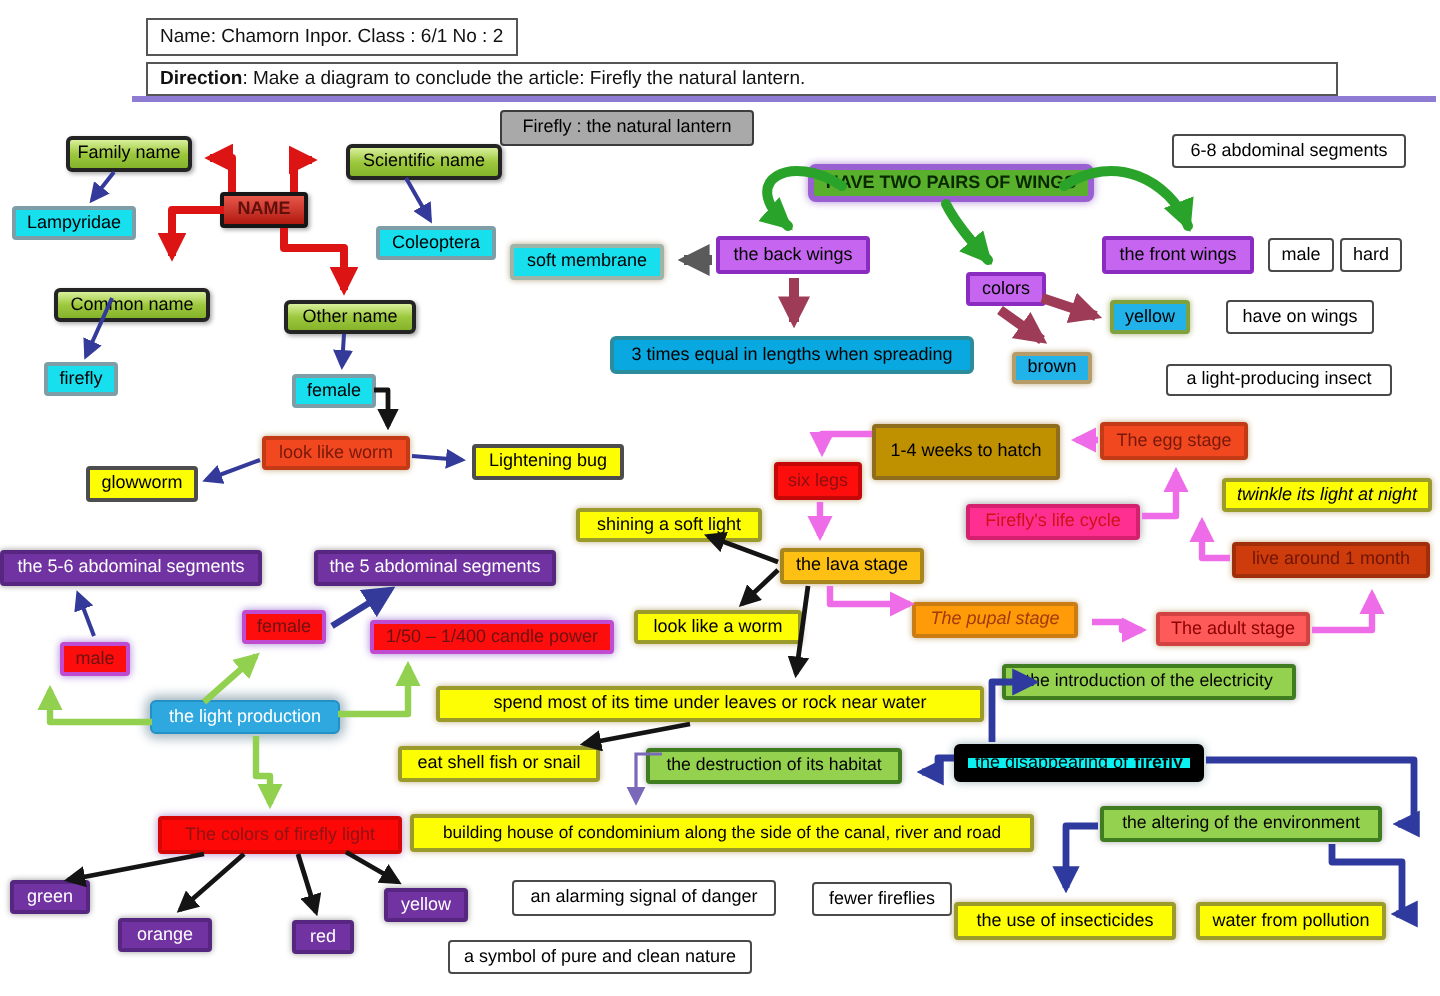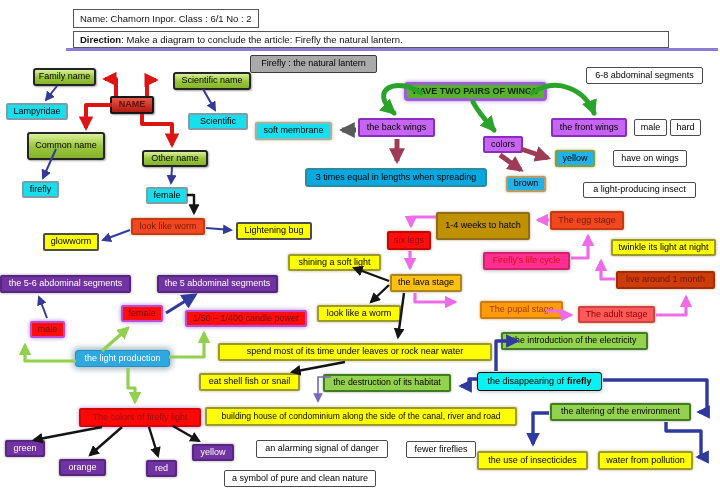--- a/index.html
+++ b/index.html
@@ -34,21 +34,21 @@
   .s-pink{background:#ff2f92;border:2px solid #d4206e;color:#cc1414;box-shadow:0 0 4px #9a9a9a;}
   .s-yellow{background:#fdfd04;border:2px solid #9b9b2c;box-shadow:0 0 3px #c3b184;}
   .s-yellowdark{background:#fdfd04;border:2px solid #4d4d4d;}
   .s-lava{background:#fec013;border:2px solid #a8861e;box-shadow:0 0 3px #c3a87c;}
   .s-pupal{background:#ff9b08;border:2px solid #cb7c12;color:#a13a0c;box-shadow:0 0 3px #c3a87c;}
   .s-adult{background:#fe5a5a;border:2px solid #d24242;color:#8b0000;box-shadow:0 0 3px #c3a87c;}
   .s-live{background:#ce3c0c;border:2px solid #a02e0a;color:#6e1505;box-shadow:0 0 3px #c3a87c;}
   .s-purple{background:#7132a2;border:2px solid #562680;color:#fff;box-shadow:0 0 3px #9a9a9a;}
   .s-lightblue{background:#2fa8e0;border:1px solid #2391c4;color:#fff;box-shadow:0 0 6px 2px #9fb2bc;border-radius:3px;}
   .s-factor{background:#94d14e;border:2px solid #3f7d20;box-shadow:0 0 3px #a8a8a8;}
-  .s-discyan{background:#0bf0f0;border:1px solid #000000;box-shadow:0 0 5px #9db4b8;border-radius:3px;}
+  .s-discyan{background:#0bf0f0;border:7px solid #000000;box-shadow:0 0 5px #9db4b8;border-radius:3px;}
   .s-redlight{background:#fe0707;border:2px solid #d40606;color:#8d1414;box-shadow:0 0 4px #b488cc;}
   svg.wires{position:absolute;left:0;top:0;z-index:6;pointer-events:none;}
 </style>
 </head>
 <body>
 
 <div id="stage">
 
   <div class="hdr-box" style="left:73px;top:9px;width:186px;height:19px;">
     <span>Name: Chamorn  Inpor. Class : 6/1  No : 2</span>
@@ -60,50 +60,50 @@
   <div class="hdr-underline" style="left:66px;top:48px;width:652px;height:3px;"></div>
 
   <div style="position:absolute;left:0;top:0;width:720px;height:498px;">
       <div class="n s-green3d" style="left: 33px; top: 68px; width: 63px; height: 18px;">Family name</div>
       <div class="n s-green3d" style="left: 162px; top: 72px; width: 78px; height: 18px; margin-left: 11px;">Scientific name</div>
       <div class="n s-gray" style="left: 250px; top: 55px; width: 127px; height: 18px;">Firefly : the natural lantern</div>
       <div class="n s-wings" style="left: 404px; top: 82px; width: 143px; height: 19px;">HAVE TWO PAIRS OF WINGS</div>
       <div class="n s-white" style="left: 586px; top: 67px; width: 117px; height: 17px;">6-8 abdominal segments</div>
       <div class="n s-cyan" style="left: 6px; top: 103px; width: 62px; height: 17px;">Lampyridae</div>
       <div class="n s-red3d" style="left: 110px; top: 96px; width: 44px; height: 18px;">NAME</div>
-      <div class="n s-cyan" style="left: 188px; top: 113px; width: 60px; height: 17px;">Scientific</div>
+      <div class="n s-cyan" style="left: 188px; top: 113px; width: 60px; height: 17px;">Coleoptera</div>
       <div class="n s-cyantan" style="left: 255px; top: 122px; width: 77px; height: 18px;">soft membrane</div>
       <div class="n s-violet" style="left: 358px; top: 118px; width: 77px; height: 19px;">the back wings</div>
       <div class="n s-violet" style="left: 551px; top: 118px; width: 76px; height: 19px;">the front wings</div>
       <div class="n s-white" style="left: 634px; top: 119px; width: 33px; height: 17px;">male</div>
       <div class="n s-white" style="left: 670px; top: 119px; width: 31px; height: 17px;">hard</div>
       <div class="n s-violet" style="left: 483px; top: 136px; width: 40px; height: 17px;">colors</div>
-      <div class="n s-green3d" style="left: 27px; top: 132px; width: 78px; height: 28px;">Common name</div>
+      <div class="n s-green3d" style="left: 27px; top: 144px; width: 78px; height: 17px;">Common name</div>
       <div class="n s-skygreen" style="left: 555px; top: 150px; width: 40px; height: 17px;">yellow</div>
       <div class="n s-white" style="left: 613px; top: 150px; width: 74px; height: 17px;">have on wings</div>
       <div class="n s-green3d" style="left: 142px; top: 150px; width: 66px; height: 17px;">Other  name</div>
       <div class="n s-skytan" style="left: 506px; top: 176px; width: 40px; height: 16px;">brown</div>
       <div class="n s-cyan" style="left: 22px; top: 181px; width: 37px; height: 17px;">firefly</div>
       <div class="n s-white" style="left: 583px; top: 182px; width: 113px; height: 16px;">a light-producing insect</div>
       <div class="n s-cyan" style="left: 146px; top: 187px; width: 42px; height: 17px;">female</div>
       <div class="n s-blueinfo" style="left: 305px; top: 168px; width: 182px; height: 19px;">3 times equal in lengths when spreading</div>
       <div class="n s-gold" style="left: 436px; top: 212px; width: 94px; height: 28px;">1-4 weeks to hatch</div>
       <div class="n s-eggred" style="left: 550px; top: 211px; width: 74px; height: 19px;">The egg stage</div>
       <div class="n s-eggred" style="left: 131px; top: 218px; width: 74px; height: 17px;">look like worm</div>
       <div class="n s-yellowdark" style="left: 236px; top: 222px; width: 76px; height: 18px;">Lightening bug</div>
       <div class="n s-redtan" style="left: 387px; top: 231px; width: 44px; height: 19px;">six legs</div>
       <div class="n s-pink" style="left: 483px; top: 252px; width: 87px; height: 18px;">Firefly's life cycle</div>
-      <div class="n s-yellow" style="left: 611px; top: 239px; width: 105px; height: 17px;">twinkle its light at night</div>
+      <div class="n s-yellow" style="left: 611px; top: 239px; width: 105px; height: 17px; font-style: italic;">twinkle its light at night</div>
       <div class="n s-yellowdark" style="left: 43px; top: 233px; width: 56px; height: 18px;">glowworm</div>
       <div class="n s-yellow" style="left: 288px; top: 254px; width: 93px; height: 17px;">shining a soft light</div>
       <div class="n s-live" style="left: 616px; top: 271px; width: 99px; height: 18px;">live around 1 month</div>
       <div class="n s-lava" style="left: 390px; top: 274px; width: 72px; height: 18px;">the lava stage</div>
       <div class="n s-purple" style="left: 0px; top: 275px; width: 131px; height: 18px;">the 5-6 abdominal segments</div>
       <div class="n s-purple" style="left: 157px; top: 275px; width: 121px; height: 18px;">the 5 abdominal segments</div>
-      <div class="n s-pupal" style="left: 480px; top: 301px; width: 83px; height: 18px;">The pupal stage</div>
+      <div class="n s-pupal" style="left: 456px; top: 301px; width: 83px; height: 18px; font-style: italic;">The pupal stage</div>
       <div class="n s-adult" style="left: 578px; top: 306px; width: 77px; height: 17px;">The adult stage</div>
       <div class="n s-redpurple" style="left: 121px; top: 305px; width: 42px; height: 17px;">female</div>
       <div class="n s-redpurple" style="left: 185px; top: 310px; width: 122px; height: 17px;">1/50 – 1/400 candle power</div>
       <div class="n s-yellow" style="left: 317px; top: 305px; width: 84px; height: 17px;">look like a worm</div>
       <div class="n s-redpurple" style="left: 30px; top: 321px; width: 35px; height: 17px;">male</div>
       <div class="n s-yellow" style="left: 218px; top: 343px; width: 274px; height: 18px;">spend most of its time under leaves or rock near water</div>
       <div class="n s-factor" style="left: 501px; top: 332px; width: 147px; height: 18px; font-size: 8.8px;">the introduction of the electricity</div>
       <div class="n s-yellow" style="left: 199px; top: 373px; width: 101px; height: 18px;">eat shell fish or snail</div>
       <div class="n s-lightblue" style="left: 75px; top: 350px; width: 95px; height: 17px;">the light production</div>
       <div class="n s-factor" style="left: 323px; top: 374px; width: 128px; height: 18px; font-size: 8.8px;">the destruction of its habitat</div>

